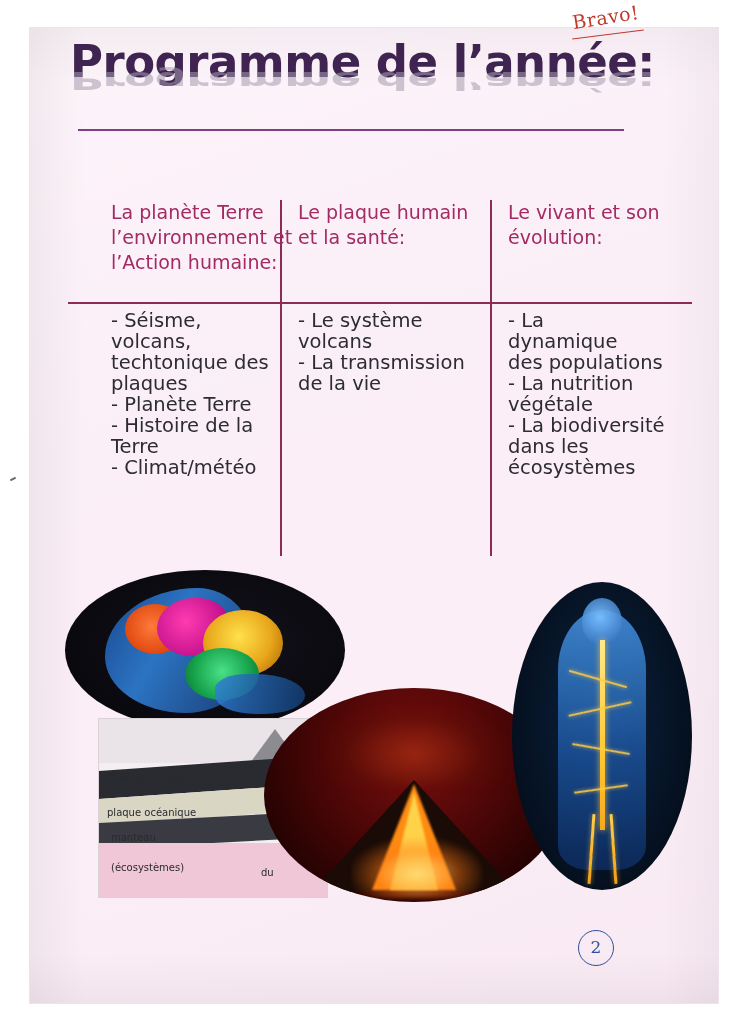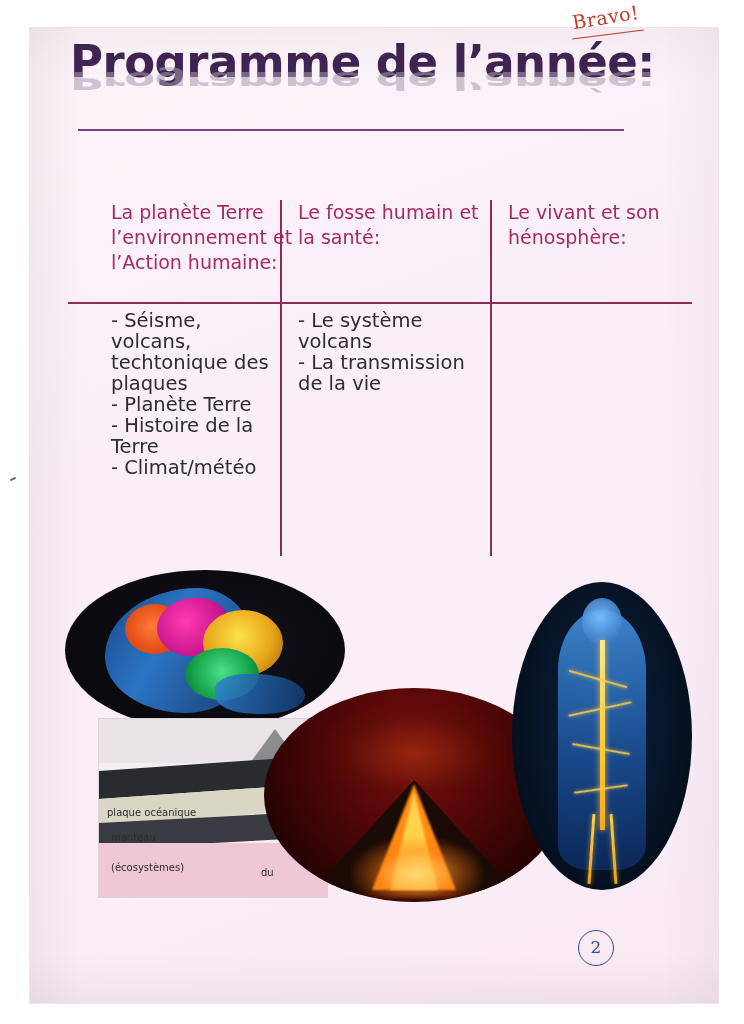--- a/index.html
+++ b/index.html
@@ -452,31 +452,39 @@
 volcans,
 techtonique des
 plaques
 - Planète Terre
 - Histoire de la
 Terre
 - Climat/météo</div>
     </div>
 
     <div class="col" id="col2">
-      <div class="col-head">Le fosse humain et
+      <div class="col-head">Le plaque humain et
 la santé:</div>
       <div class="col-body">- Le système
 volcans
 - La transmission
 de la vie</div>
     </div>
 
     <div class="col" id="col3">
       <div class="col-head">Le vivant et son
-hénosphère:</div>
+évolution:</div>
+      <div class="col-body">-   La
+dynamique
+des populations
+-   La nutrition
+végétale
+- La biodiversité
+dans les
+écosystèmes</div>
     </div>
 
   </div>
 
   <div id="collage">
 
     <div id="brain">
       <div class="profile"></div>
       <div class="lobe-d"></div>
       <div class="lobe-a"></div>

